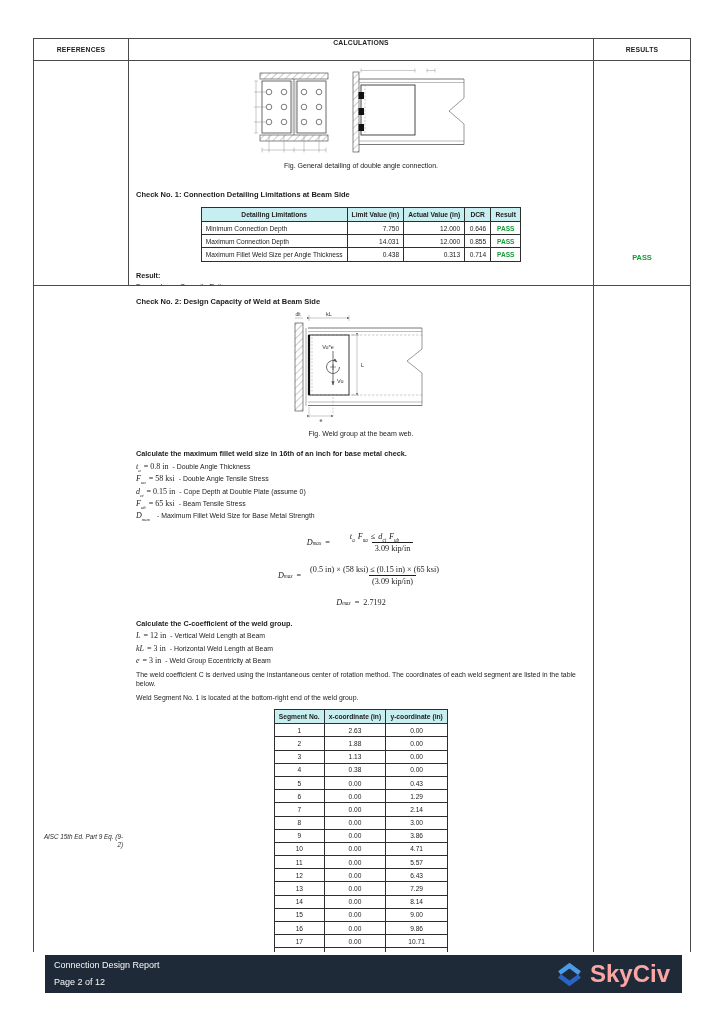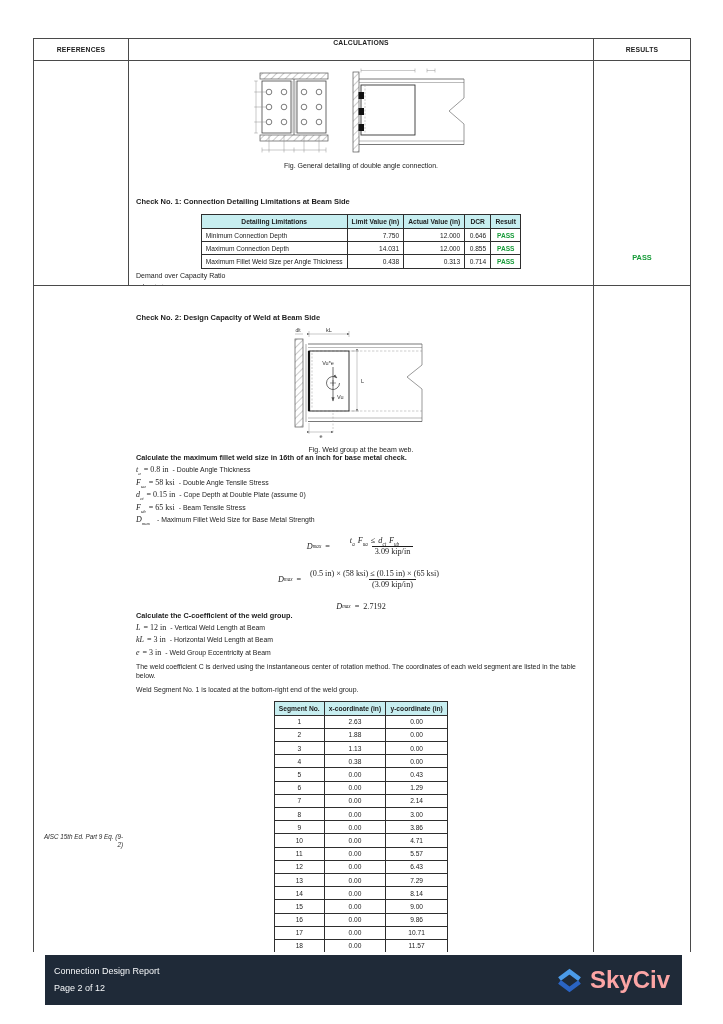--- a/index.html
+++ b/index.html
@@ -20,22 +20,22 @@
   .c-calc { flex: 1 1 auto; border-right: 1.4px solid #4a4a4a; padding: 0 7px; overflow: hidden; position: relative; }
   .c-res  { width: 96px; flex: 0 0 96px; position: relative; }
 
   
   .figure-row { display: flex; justify-content: center; align-items: flex-start; gap: 14px; margin-top: 7px; }
   .fig-caption { text-align: center; font-size: 7px; color: #222; margin-top: 6px; }
   .fig2-wrap { display: flex; justify-content: center; margin-top: 5px; }
   svg text { font-family: "Liberation Sans", sans-serif; fill: #333; }
 
   
-  .check-title { font-weight: bold; font-size: 7.5px; margin-top: 28px; }
-  .sec-title { font-weight: bold; font-size: 7.3px; }
+  .check-title { font-weight: bold; font-size: 7.5px; margin-top: 21px; }
+  .sec-title { font-weight: bold; font-size: 7.3px; margin-top: 12px; }
   .result-label { font-weight: bold; font-size: 7.2px; margin-top: 9px; }
   .result-desc { font-size: 7px; margin-top: 3px; }
   .para { font-size: 6.9px; margin-top: 6px; line-height: 1.3; }
   .para2 { font-size: 6.9px; margin-top: 5px; }
 
   
   .data-table { border-collapse: collapse; margin: 8px auto 0; }
   .data-table th { background: #c7eef0; font-weight: bold; font-size: 6.7px; border: 1px solid #2e2e2e; padding: 3px 4px; white-space: nowrap; }
   .data-table td { font-size: 6.6px; border: 1px solid #2e2e2e; padding: 2.6px 4px; white-space: nowrap; }
   .dl-table td.td-name { text-align: left; min-width: 140px; }
@@ -70,21 +70,21 @@
   .vdesc { font-size: 6.9px; margin-left: 4px; }
 
   
   .ref-note { position: absolute; right: 5px; width: 84px; text-align: right; font-size: 6.3px;
               font-style: italic; color: #2a2a2a; line-height: 1.3; }
   .ref-1 { top: 214px; } .ref-2 { top: 358px; }
   .overall-pass { position: absolute; top: 192px; left: 0; right: 0; text-align: center;
                   color: #169b38; font-weight: bold; font-size: 7.4px; }
 
   
-  .footer { position: absolute; left: 45px; top: 955px; width: 637px; height: 50px; background: #1f2a38;
+  .footer { position: absolute; left: 45px; top: 955px; width: 637px; height: 38px; background: #1f2a38;
             display: flex; justify-content: space-between; align-items: center; padding: 0 12px 0 9px; }
   .footer-text { color: #f5f7f9; font-size: 9px; line-height: 17px; }
   .brand { display: flex; align-items: center; gap: 7px; }
   .brand-name { color: #fca5a5; font-weight: bold; font-size: 24px; }
 </style>
 </head>
 <body>
 
 <div class="page">
 
@@ -217,20 +217,21 @@
               <tr>
                 <td class="td-name">Maximum Fillet Weld Size per Angle Thickness</td>
                 <td class="td-num w-limit">0.438</td>
                 <td class="td-num w-actual">0.313</td>
                 <td class="td-num w-dcr">0.714</td>
                 <td class="td-pass w-res">PASS</td>
               </tr>
             </tbody>
         </table>
 
+        <div class="result-label">Result:</div>
         <div class="result-desc">Demand over Capacity Ratio</div>
         <div class="dcr-line math">
 
           <span class="frac frac-sm">
               <span class="fnum"><i>d</i></span>
             </span>
 
           <span class="frac frac-sm2 rm">
               <span class="fnum">(12)</span>
             </span>

